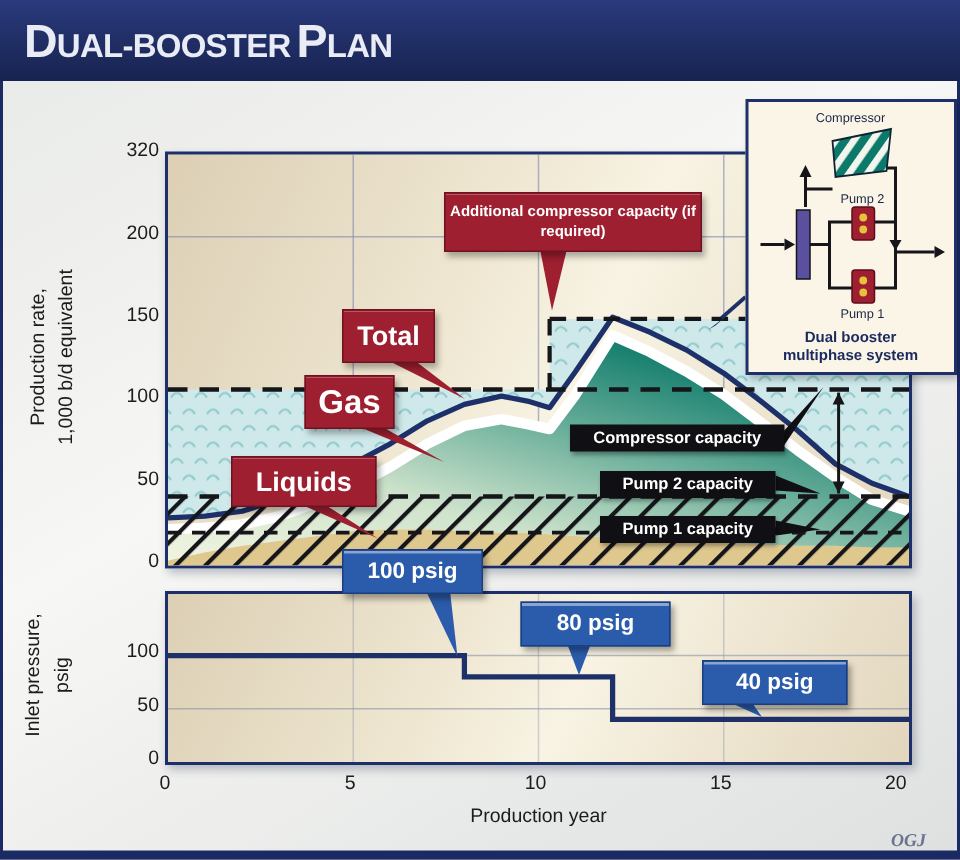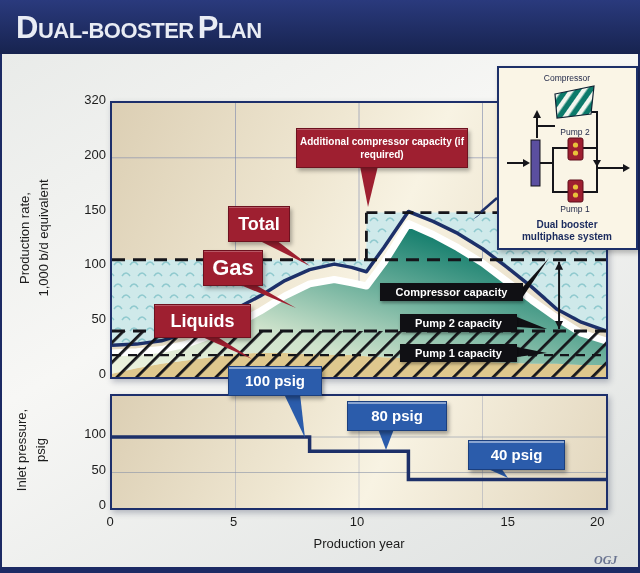--- a/index.html
+++ b/index.html
@@ -210,16 +210,16 @@
       <div class="tick" style="left: 62px; width: 42px; text-align: right; top: 147.6px;">150</div>
       <div class="tick" style="left: 62px; width: 42px; text-align: right; top: 202.4px;">100</div>
       <div class="tick" style="left: 62px; width: 42px; text-align: right; top: 257.2px;">50</div>
       <div class="tick" style="left: 62px; width: 42px; text-align: right; top: 312px;">0</div>
       <div class="tick" style="left: 62px; width: 42px; text-align: right; top: 372px;">100</div>
       <div class="tick" style="left: 62px; width: 42px; text-align: right; top: 407.5px;">50</div>
       <div class="tick" style="left: 62px; width: 42px; text-align: right; top: 443px;">0</div>
       <div class="tick" style="left: 94px; width: 28px; text-align: center; top: 460px;">0</div>
       <div class="tick" style="left: 217.5px; width: 28px; text-align: center; top: 460px;">5</div>
       <div class="tick" style="left: 341px; width: 28px; text-align: center; top: 460px;">10</div>
-      <div class="tick" style="left: 464.5px; width: 28px; top: 460px; margin-left: 34px;">15</div>
+      <div class="tick" style="left: 464.5px; width: 28px; text-align: center; top: 460px;">15</div>
       <div class="tick" style="left: 588px; width: 28px; text-align: left; top: 460px;">20</div>
     </div>
 </div>
 
 </body></html>

